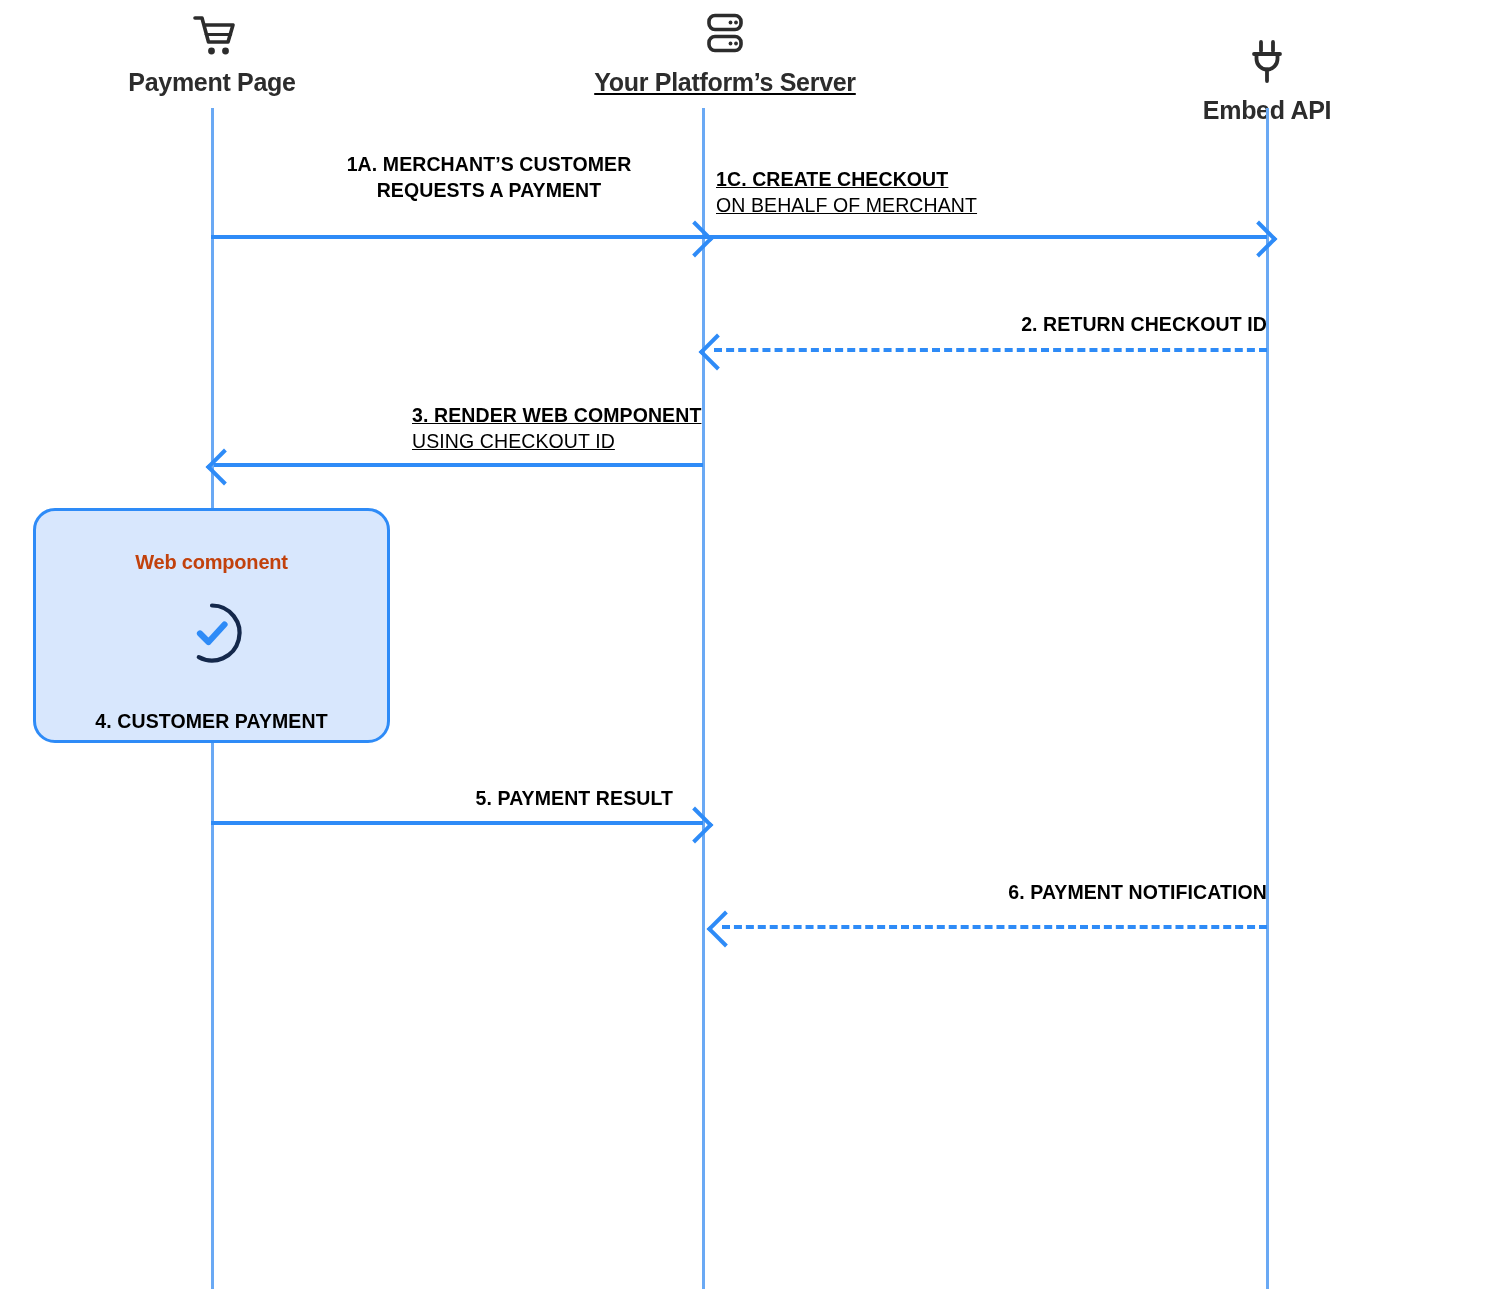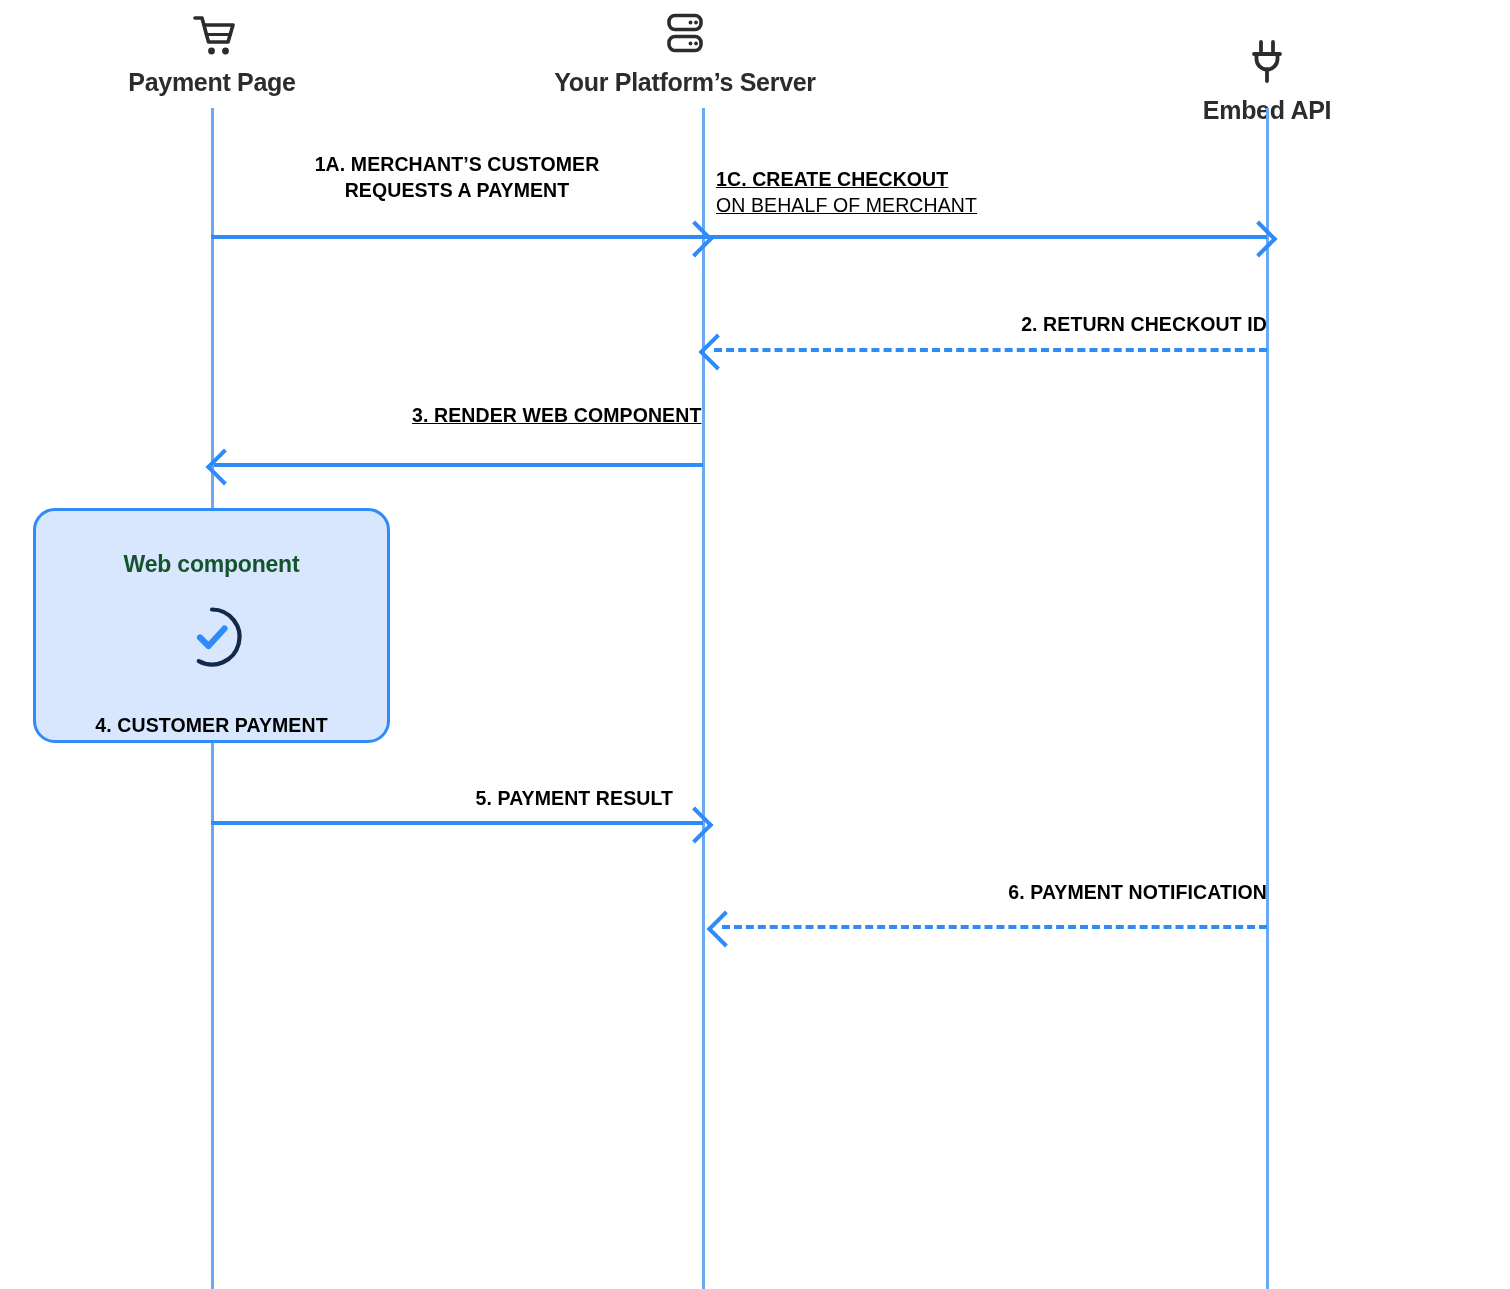--- a/index.html
+++ b/index.html
@@ -59,21 +59,21 @@
     white-space: nowrap;
   }
   .msg-label .bold {
     font-weight: bold;
     display: block;
   }
   .msg-label .plain {
     font-weight: normal;
     display: block;
   }
-  .msg-label.center { text-align: center; }
+  .msg-label.center { text-align: center; padding-left: 32px; }
   .msg-label.left   { text-align: left; text-decoration: underline; }
   .msg-label.right  { text-align: right; }
 
   .arrow-line {
     position: absolute;
     height: 4px;
     background: #2e8bf7;
   }
   .arrow-line.dashed {
     background: none;
@@ -96,23 +96,23 @@
     background: #d8e7fd;
     border: 3px solid #2e8bf7;
     border-radius: 22px;
     box-sizing: border-box;
     display: flex;
     flex-direction: column;
     align-items: center;
     justify-content: flex-start;
   }
   .wc-title {
-    font-size: 23px;
-    font-weight: bold;
-    color: #14532d;
+    font-size: 20px;
+    font-weight: bold;
+    color: #c2410c;
     letter-spacing: -0.2px;
     margin-top: 40px;
   }
   .wc-icon {
     margin-top: 26px;
     line-height: 0;
   }
   .wc-step {
     font-size: 19.5px;
     font-weight: bold;
@@ -131,21 +131,21 @@
       <svg width="56" height="56" viewBox="0 0 56 56" fill="none">
         <path d="M11 12 H18 L24.5 36 H44 L49 19 H20.5" stroke="#2c2c2c" stroke-width="3.6" stroke-linecap="round" stroke-linejoin="round"></path>
         <path d="M22.3 28.5 H46.5" stroke="#2c2c2c" stroke-width="3.2" stroke-linecap="round"></path>
         <circle cx="27.5" cy="45" r="3.4" fill="#2c2c2c"></circle>
         <circle cx="41.5" cy="45" r="3.4" fill="#2c2c2c"></circle>
       </svg>
     </span>
     <div class="actor-label">Payment Page</div>
   </div>
 
-  <div class="actor" style="left:475px;">
+  <div class="actor" style="left:515px;text-decoration:underline;">
     <span class="actor-icon">
       <svg width="56" height="56" viewBox="0 0 56 56" fill="none">
         <rect x="12" y="9.5" width="32" height="14" rx="6" stroke="#2c2c2c" stroke-width="3.6"></rect>
         <circle cx="33.5" cy="16.5" r="1.9" fill="#2c2c2c"></circle>
         <circle cx="39" cy="16.5" r="1.9" fill="#2c2c2c"></circle>
         <rect x="12" y="30.5" width="32" height="14" rx="6" stroke="#2c2c2c" stroke-width="3.6"></rect>
         <circle cx="33.5" cy="37.5" r="1.9" fill="#2c2c2c"></circle>
         <circle cx="39" cy="37.5" r="1.9" fill="#2c2c2c"></circle>
       </svg>
     </span>
@@ -184,20 +184,21 @@
   <div class="arrow-head right" style="left:1246px; top:226px;"></div>
 
   <div class="msg-label right" style="left:707px; top:312px; width:560px;">
     <span class="bold">2.  RETURN CHECKOUT ID</span>
   </div>
   <div class="arrow-line dashed" style="left:714px; top:348px; width:553px;"></div>
   <div class="arrow-head left" style="left:704px; top:339px;"></div>
 
   <div class="msg-label left" style="left:412px; top:403px; width:400px;">
     <span class="bold">3. RENDER WEB COMPONENT</span>
+    <span class="plain">USING CHECKOUT ID</span>
   </div>
   <div class="arrow-line" style="left:214px; top:463px; width:489px;"></div>
   <div class="arrow-head left" style="left:211px; top:454px;"></div>
 
   <div class="wc-box" style="left:33px; top:508px; width:357px; height:235px;">
     <div class="wc-title">Web component</div>
     <div class="wc-icon">
       <svg width="66" height="66" viewBox="0 0 66 66" fill="none">
         <path d="M33 5.5 a27.5 27.5 0 1 1 -13.2 51.6" stroke="#14284b" stroke-width="4.2" stroke-linecap="round"></path>
         <path d="M21 33.5 L29.5 42 L45.5 24.5" stroke="#2e8bf7" stroke-width="6.2" stroke-linecap="round" stroke-linejoin="round"></path>

